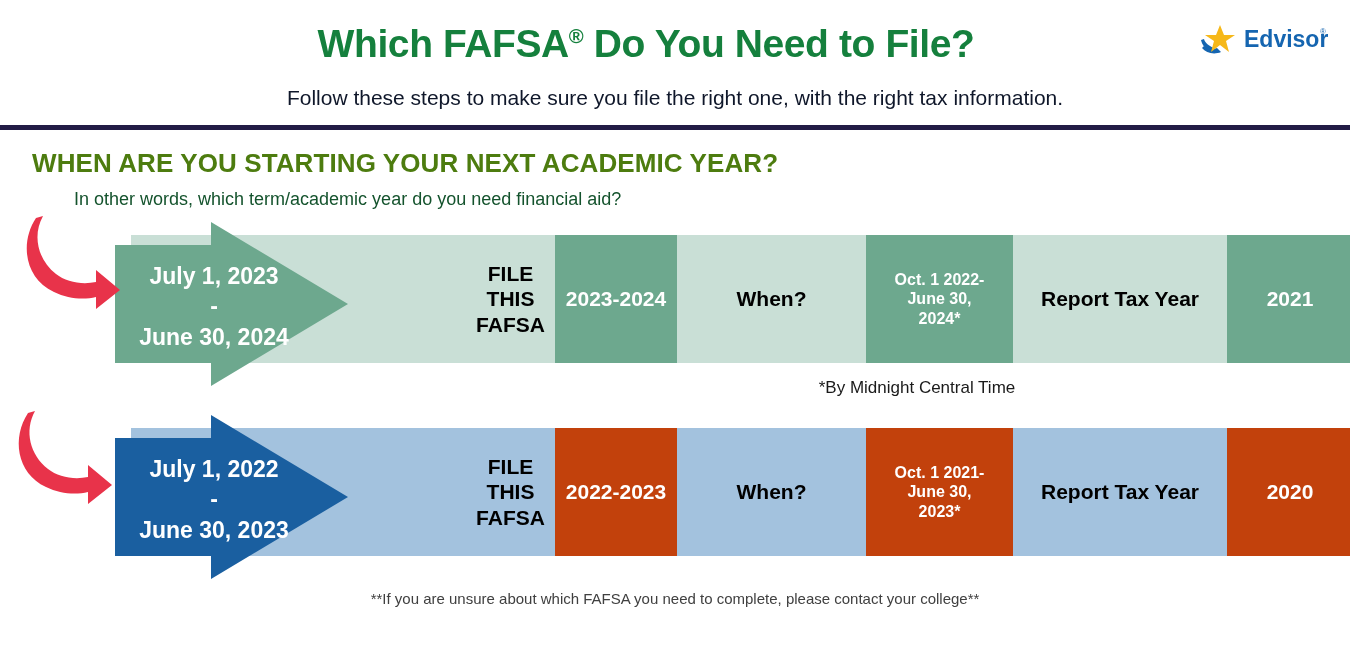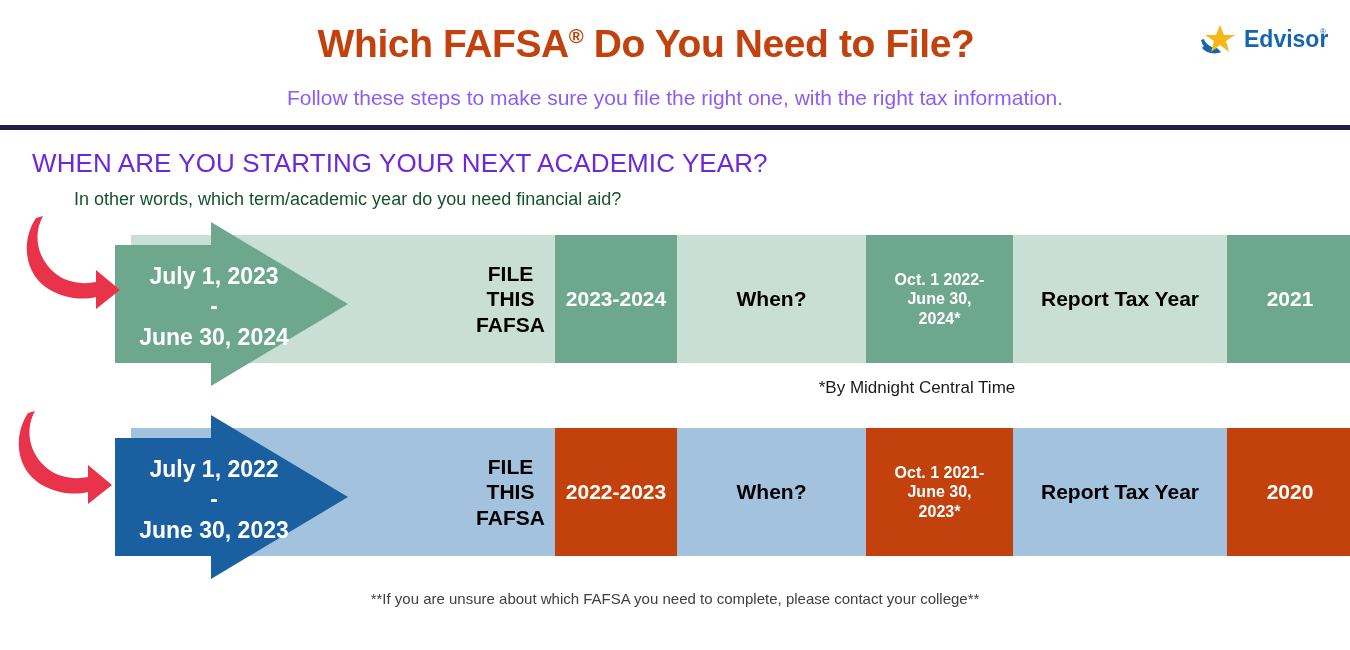--- a/index.html
+++ b/index.html
@@ -8,44 +8,44 @@
     background: #ffffff;
     font-family: "Liberation Sans", sans-serif;
     overflow: hidden;
   }
   #stage { position: relative; width: 1350px; height: 650px; }
 
   
   .page-title {
     position: absolute; left: 0; top: 22px; width: 1292px;
     text-align: center;
-    font-size: 39px; font-weight: bold; color: #c2410c;
+    font-size: 39px; font-weight: bold; color: #15803d;
     letter-spacing: -0.4px;
   }
   .page-title sup { font-size: 0.52em; vertical-align: super; font-weight: bold; }
   .page-subtitle {
     position: absolute; left: 0; top: 86px; width: 1350px;
-    text-align: center; font-size: 21px; color: #8b5cf6;
+    text-align: center; font-size: 21px; color: #0f172a;
   }
   .divider-rule {
     position: absolute; left: 0; top: 125px; width: 1350px; height: 5px;
     background: #221c46;
   }
 
   
   .brand-logo {
     position: absolute; right: 22px; top: 22px;
     width: 128px; height: 34px;
   }
   .brand-logo svg { display: block; }
 
   
   .section-heading {
     position: absolute; left: 32px; top: 148px;
-    font-size: 26px; font-weight: normal; color: #6d28d9;
+    font-size: 26px; font-weight: bold; color: #4d7c0f;
     letter-spacing: 0.1px;
   }
   .section-sub {
     position: absolute; left: 74px; top: 189px;
     font-size: 18px; color: #14532d;
   }
 
   
   .track { position: absolute; }
   .track-green { left: 115px; top: 235px; width: 1222px; height: 128px; }

